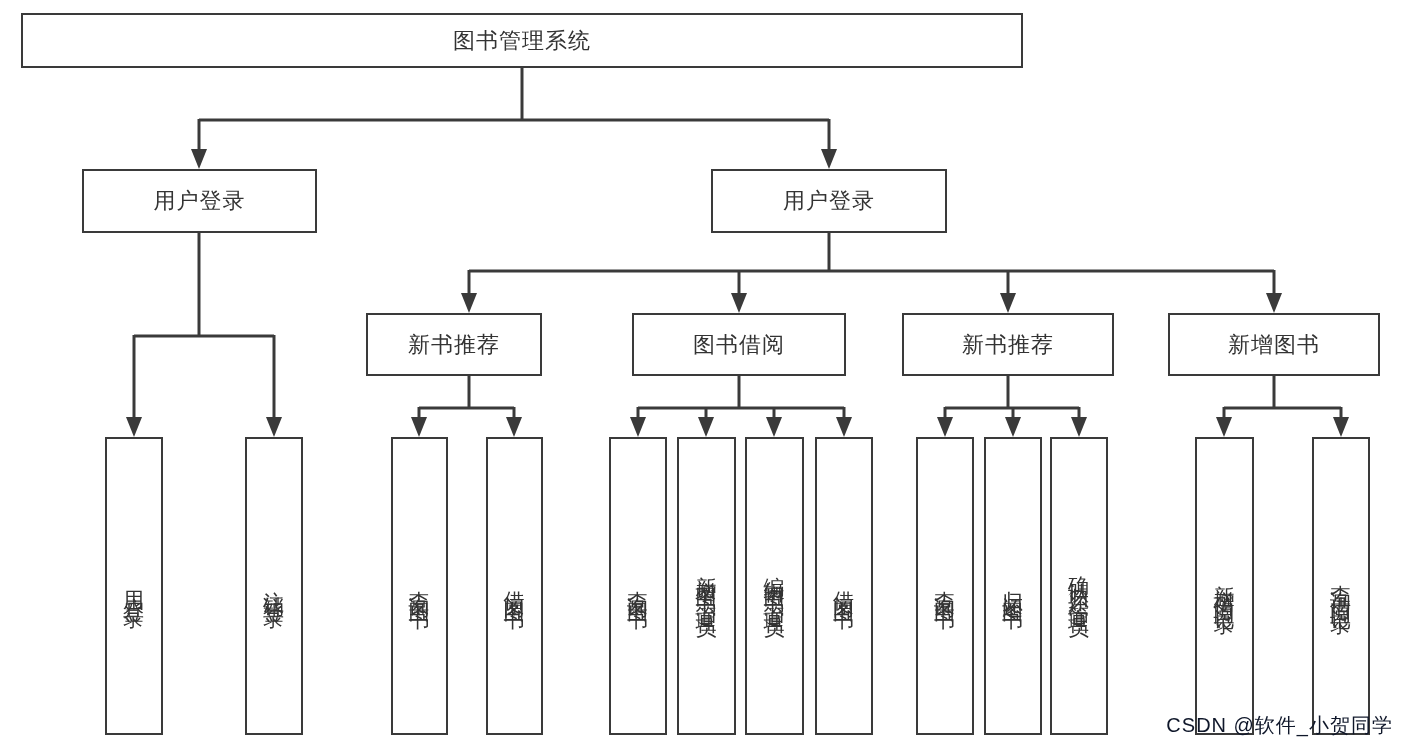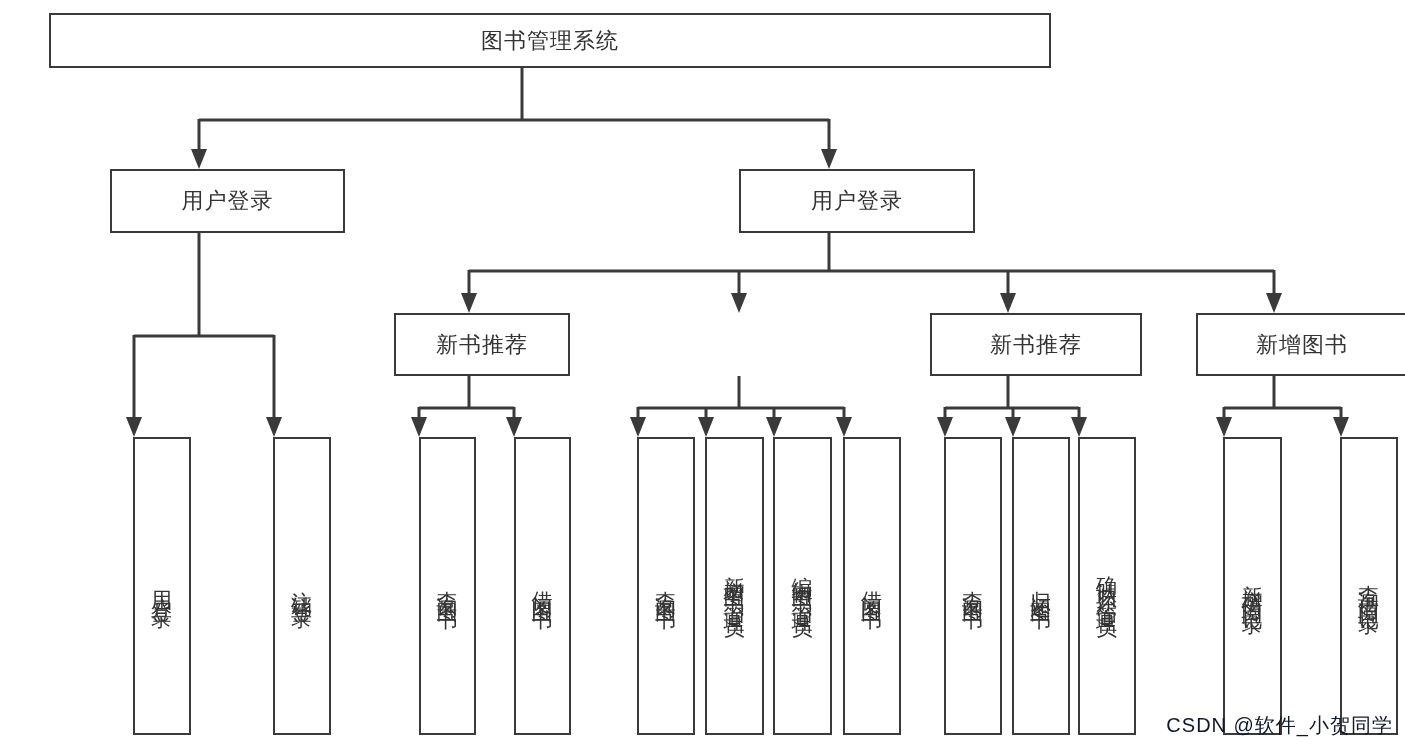--- a/index.html
+++ b/index.html
@@ -6,21 +6,21 @@
   .stage {
     position:relative; width:1405px; height:747px; background:#ffffff;
     font-family:"Liberation Sans","DejaVu Sans",sans-serif; color:#333333;
     overflow:hidden;
   }
   .connectors { position:absolute; left:0; top:0; z-index:1; }
   .node {
     position:absolute; box-sizing:border-box;
     border:2px solid #3a3a3a; background:#ffffff;
     display:flex; align-items:center; justify-content:center;
-    z-index:2; font-size:22px; letter-spacing:1px;margin-left:28px;
+    z-index:2; font-size:22px; letter-spacing:1px;
   }
   .leaf { font-size:21px; }
   .leaf .vtext {
     writing-mode:vertical-rl; text-orientation:mixed;
     letter-spacing:6px; line-height:1;
   }
   
   .n-root { left:21px;  top:13px;  width:1002px; height:55px; }
   .n-l2a  { left:82px;  top:169px; width:235px;  height:64px; }
   .n-l2b  { left:711px; top:169px; width:236px;  height:64px; }
@@ -125,20 +125,23 @@
   <div class="node n-l2a">
     <span>用户登录</span>
   </div>
   <div class="node n-l2b">
     <span>用户登录</span>
   </div>
 
   <div class="node n-l3a">
     <span>新书推荐</span>
   </div>
+  <div class="node n-l3b">
+    <span>图书借阅</span>
+  </div>
   <div class="node n-l3c">
     <span>新书推荐</span>
   </div>
   <div class="node n-l3d">
     <span>新增图书</span>
   </div>
 
   <div class="node leaf lf0">
     <span class="vtext">用户登录</span>
   </div>

